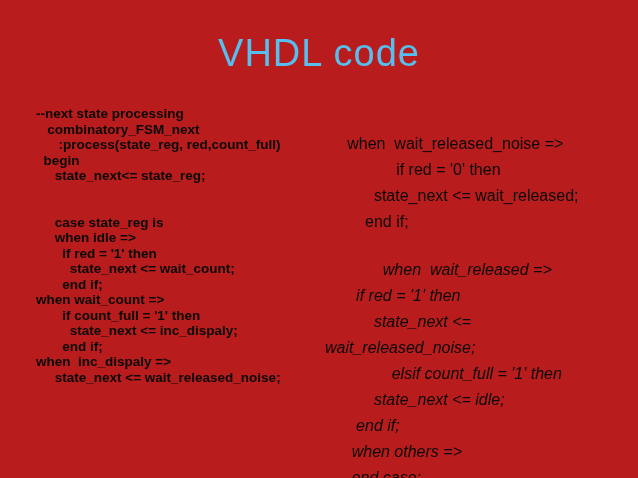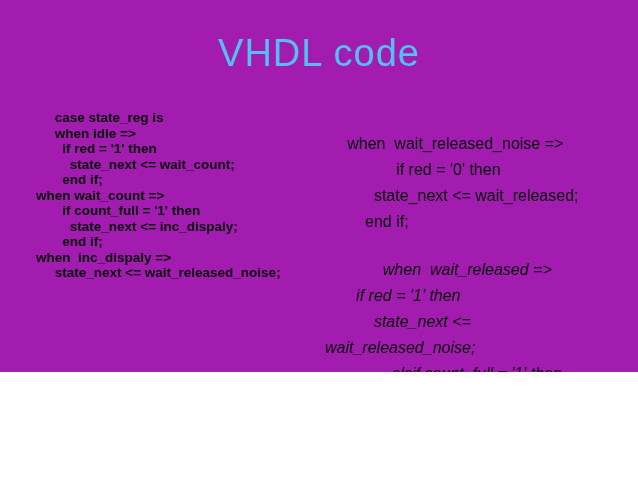--- a/index.html
+++ b/index.html
@@ -4,22 +4,22 @@
 <style>
   html, body {
     margin: 0;
     padding: 0;
     background: #ffffff;
     font-family: "Liberation Sans", sans-serif;
   }
   .slide {
     position: relative;
     width: 638px;
-    height: 372px;
-    background: #a21caf;
+    height: 478px;
+    background: #b91c1c;
     overflow: hidden;
   }
   .slide-title {
     position: absolute;
     top: 32px;
     left: 0;
     width: 100%;
     margin: 0;
     text-align: center;
     font-size: 38px;
@@ -37,39 +37,44 @@
     white-space: pre;
   }
   .col-left {
     left: 36px;
     top: 106px;
     font-size: 13.5px;
     font-weight: 700;
     line-height: 15.5px;
   }
   .col-left pre { font-weight: 700; }
-  .col-left .blk-b { margin-top: 4px; }
+  .col-left .blk-b { margin-top: 31px; }
   .col-left .blk-c { }
   .col-right {
     left: 325px;
     top: 131px;
     font-size: 16px;
     font-weight: 400;
     line-height: 26px;
   }
   .col-right .blk-b { margin-top: 22px; font-style: italic; }
 </style>
 </head>
 <body>
 
 <div class="slide">
 
   <h1 class="slide-title" style="color: rgb(87, 191, 239);">VHDL code</h1>
 
   <div class="code-col col-left">
+    <pre class="blk-a">--next state processing
+   combinatory_FSM_next
+      :process(state_reg, red,count_full)
+  begin
+     state_next&lt;= state_reg;</pre>
     <pre class="blk-b">     case state_reg is
      when idle =&gt;
        if red = '1' then
          state_next &lt;= wait_count;
        end if;</pre>
     <pre class="blk-c">when wait_count =&gt;
        if count_full = '1' then
          state_next &lt;= inc_dispaly;
        end if;
 when  inc_dispaly =&gt;

